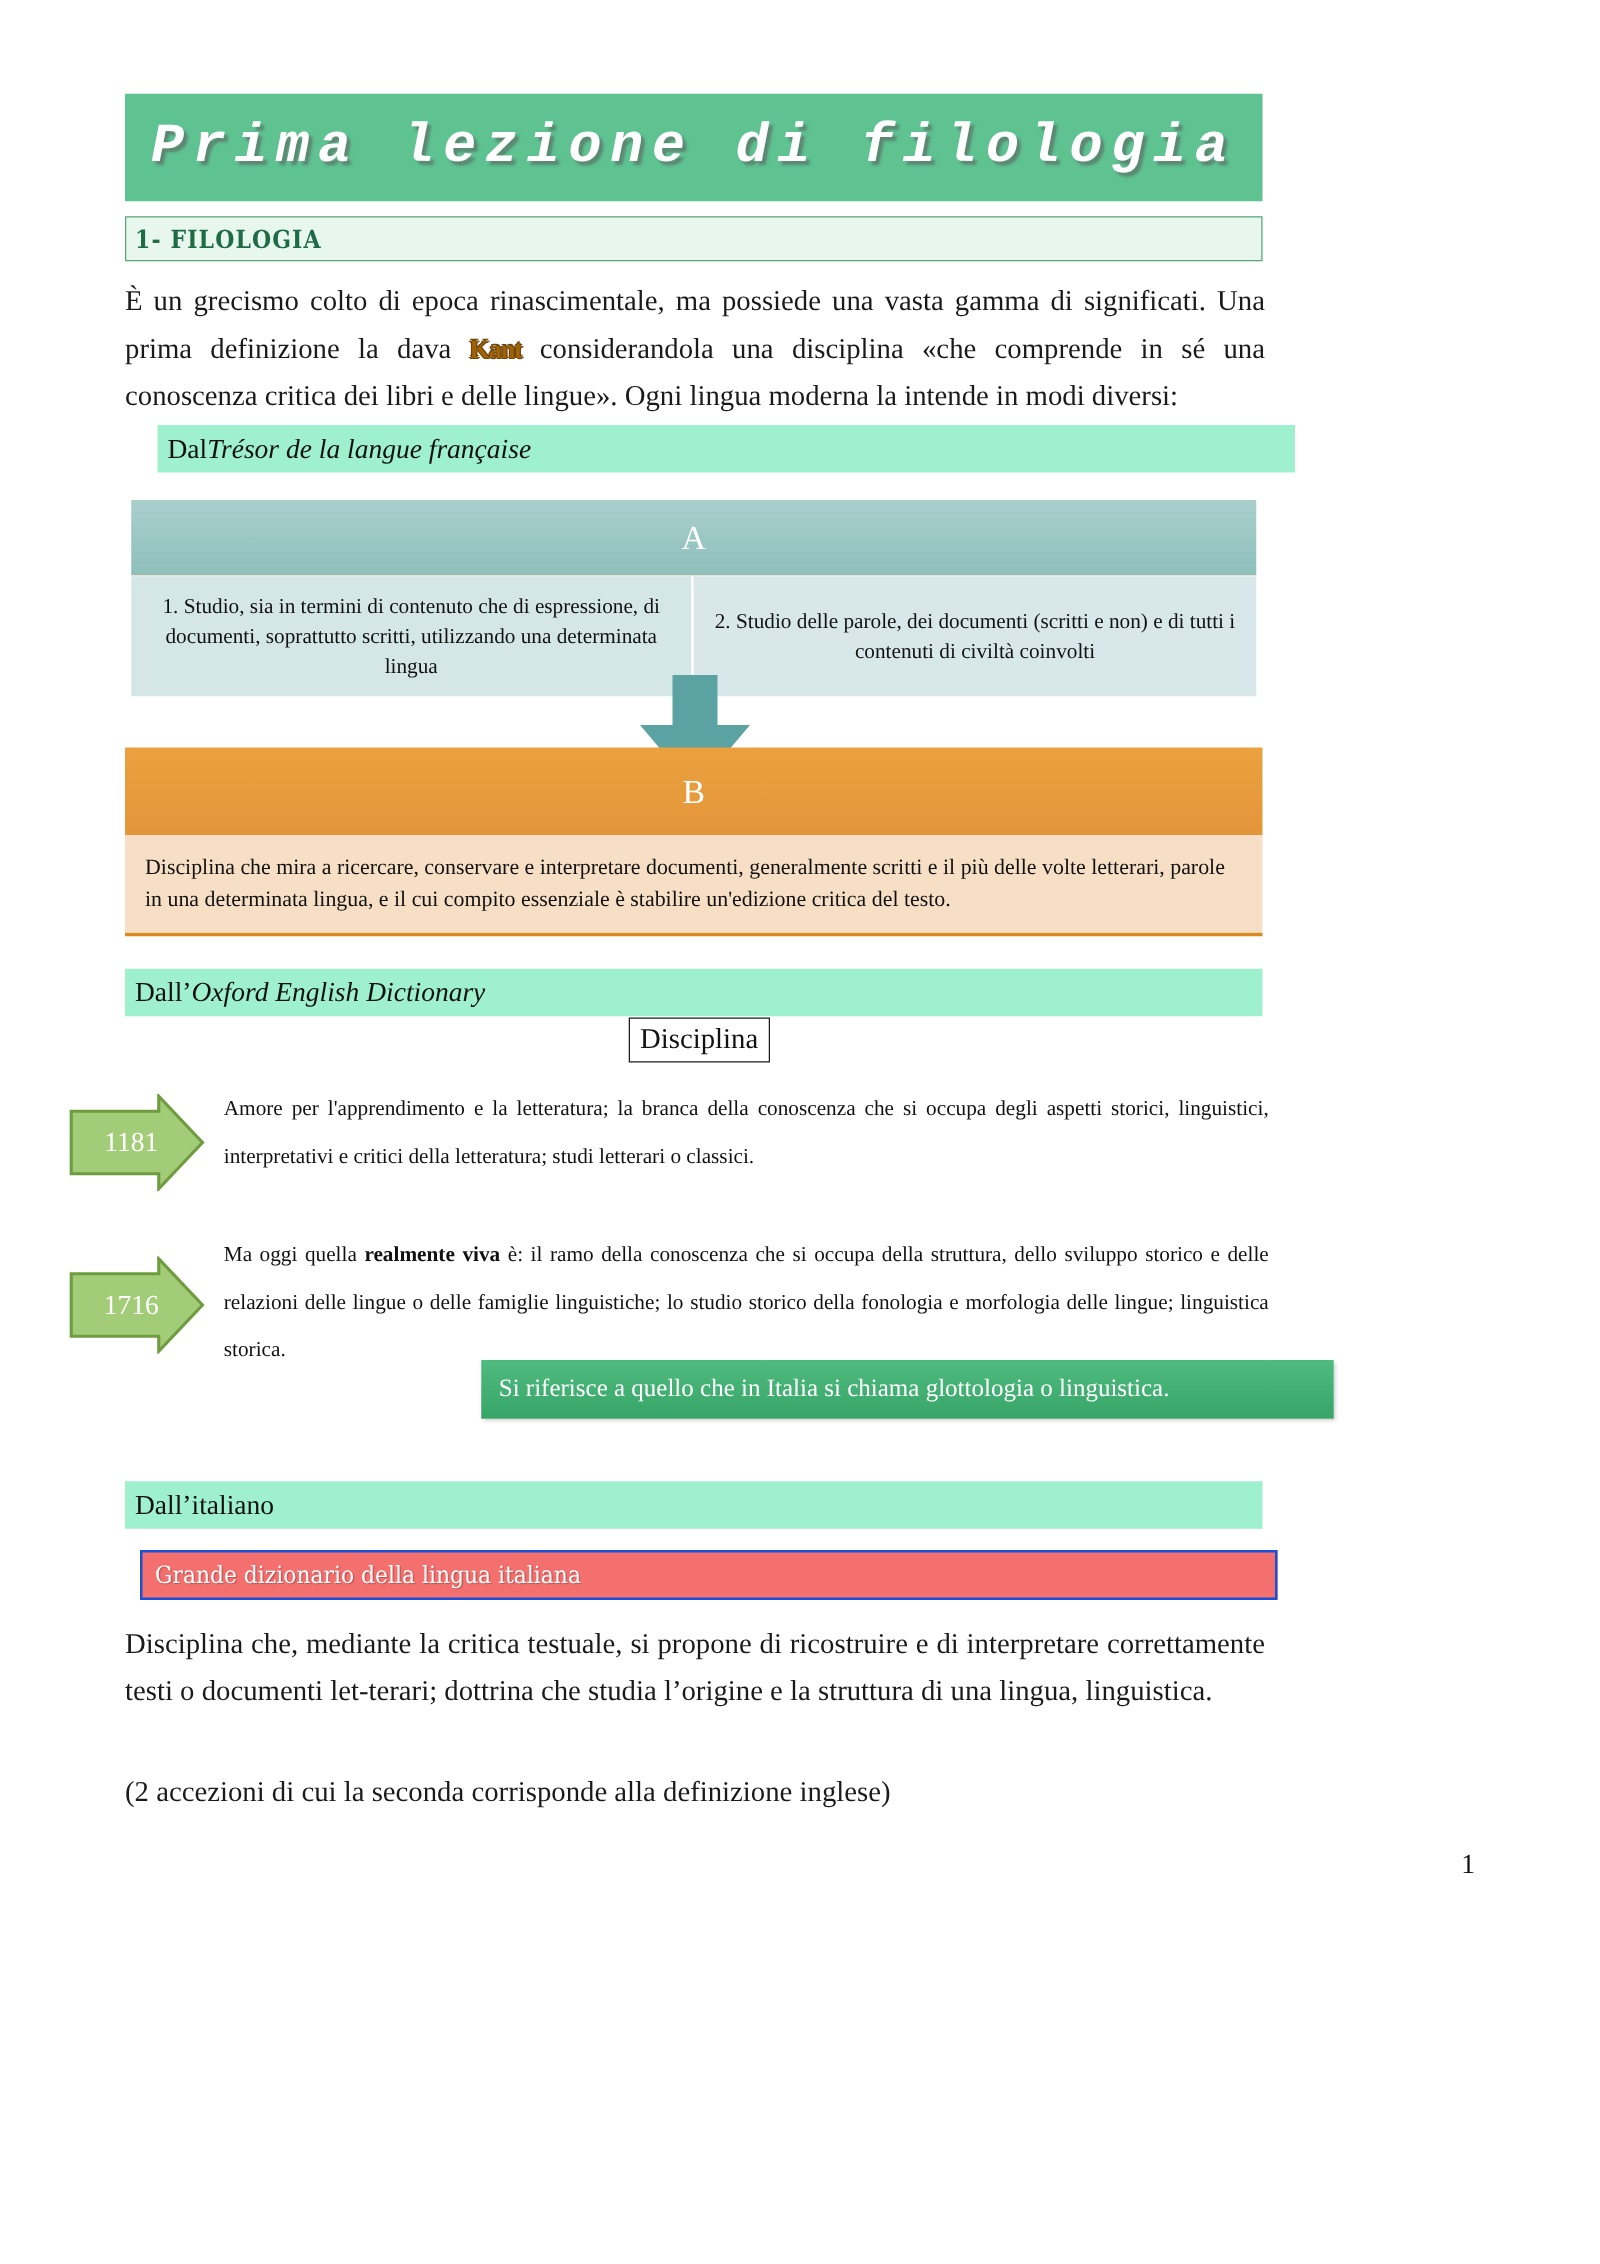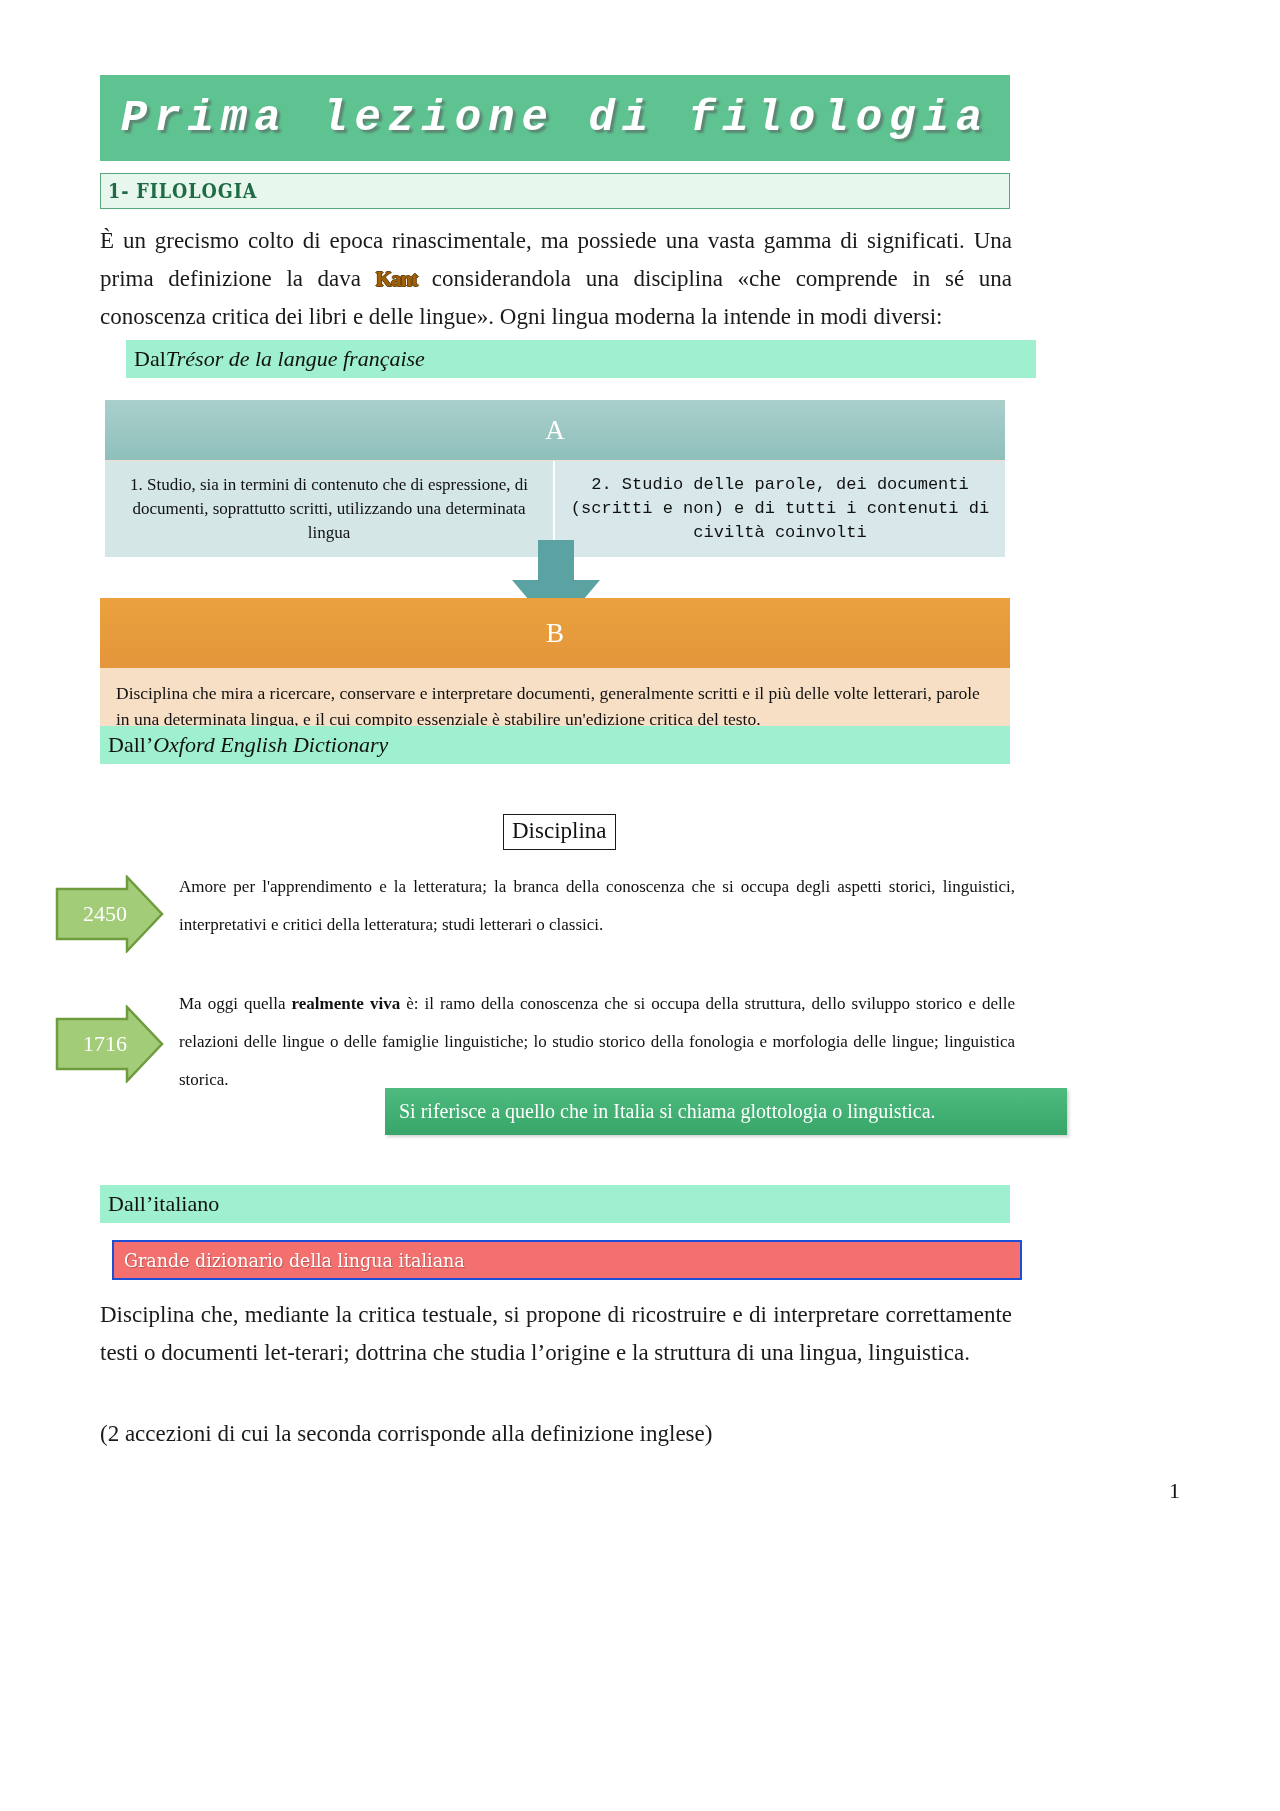--- a/index.html
+++ b/index.html
@@ -106,21 +106,21 @@
     box-sizing: border-box;
     padding-left: 8px;
   }
   .mint-band span {
     font-size: 22px;
   }
   .mint-band .ital {
     font-style: italic;
   }
   #band-tresor { top: 340px; margin-left: 26px; }
-  #band-oed    { top: 726px; }
+  #band-oed    { top: 775px; }
   #band-ital   { top: 1185px; }
 
   
   .tbl-a {
     position: absolute;
     left: 105px;
     top: 400px;
     width: 900px;
   }
   .tbl-a-head {
@@ -142,21 +142,21 @@
     font-size: 17px;
     line-height: 24px;
     text-align: center;
     box-sizing: border-box;
     min-height: 72px;
     display: flex;
     align-items: center;
     justify-content: center;
   }
   .tbl-a-cell.left  { width: 50%; border-right: 2px solid #ffffff; }
-  .tbl-a-cell.right { width: 50%; background: #d7e7ea; font-family: Liberation Mono, monospace; }
+  .tbl-a-cell.right { width: 50%; background: #d7e7ea; }
 
   
   .arrow-down {
     position: absolute;
     left: 508px;
     top: 540px;
     width: 96px;
     height: 94px;
   }
 
@@ -336,21 +336,21 @@
     <span>Dall’</span>
       <span class="ital">Oxford English Dictionary</span>
   </div>
 
   <div class="philology-box">Disciplina</div>
 
   <div class="year-row" id="row-1522">
     <svg class="year-arrow" id="arrow-1522" viewBox="0 0 110 78">
       <polygon points="2,14 72,14 72,2 107,39 72,76 72,64 2,64" fill="#a3cc78" stroke="#6f9c3f" stroke-width="2.5"></polygon>
     </svg>
-    <div class="year-label" id="label-1522">2450</div>
+    <div class="year-label" id="label-1522">1181</div>
     <div class="year-text">Amore per l'apprendimento e la letteratura; la branca della conoscenza che si occupa degli aspetti storici, linguistici, interpretativi e critici della letteratura; studi letterari o classici.</div>
   </div>
 
   <div class="year-row" id="row-1716">
     <svg class="year-arrow" id="arrow-1716" viewBox="0 0 110 78">
       <polygon points="2,14 72,14 72,2 107,39 72,76 72,64 2,64" fill="#a3cc78" stroke="#6f9c3f" stroke-width="2.5"></polygon>
     </svg>
     <div class="year-label" id="label-1716">1716</div>
     <div class="year-text"><span>Ma oggi quella </span><b>realmente viva</b><span> è: il ramo della conoscenza che si occupa della struttura, dello sviluppo storico e delle relazioni delle lingue o delle famiglie linguistiche; lo studio storico della fonologia e morfologia delle lingue; linguistica storica.</span></div>
   </div>

